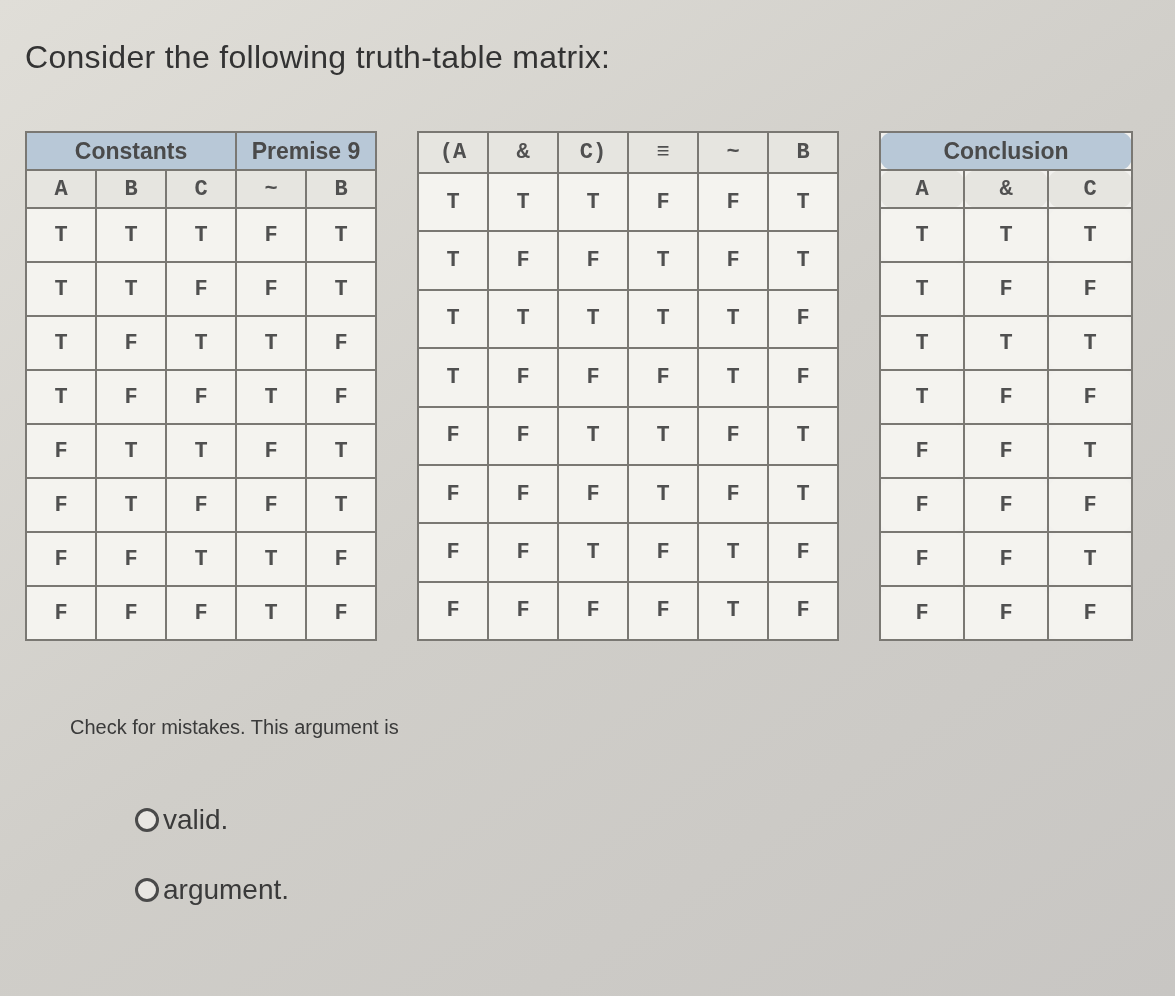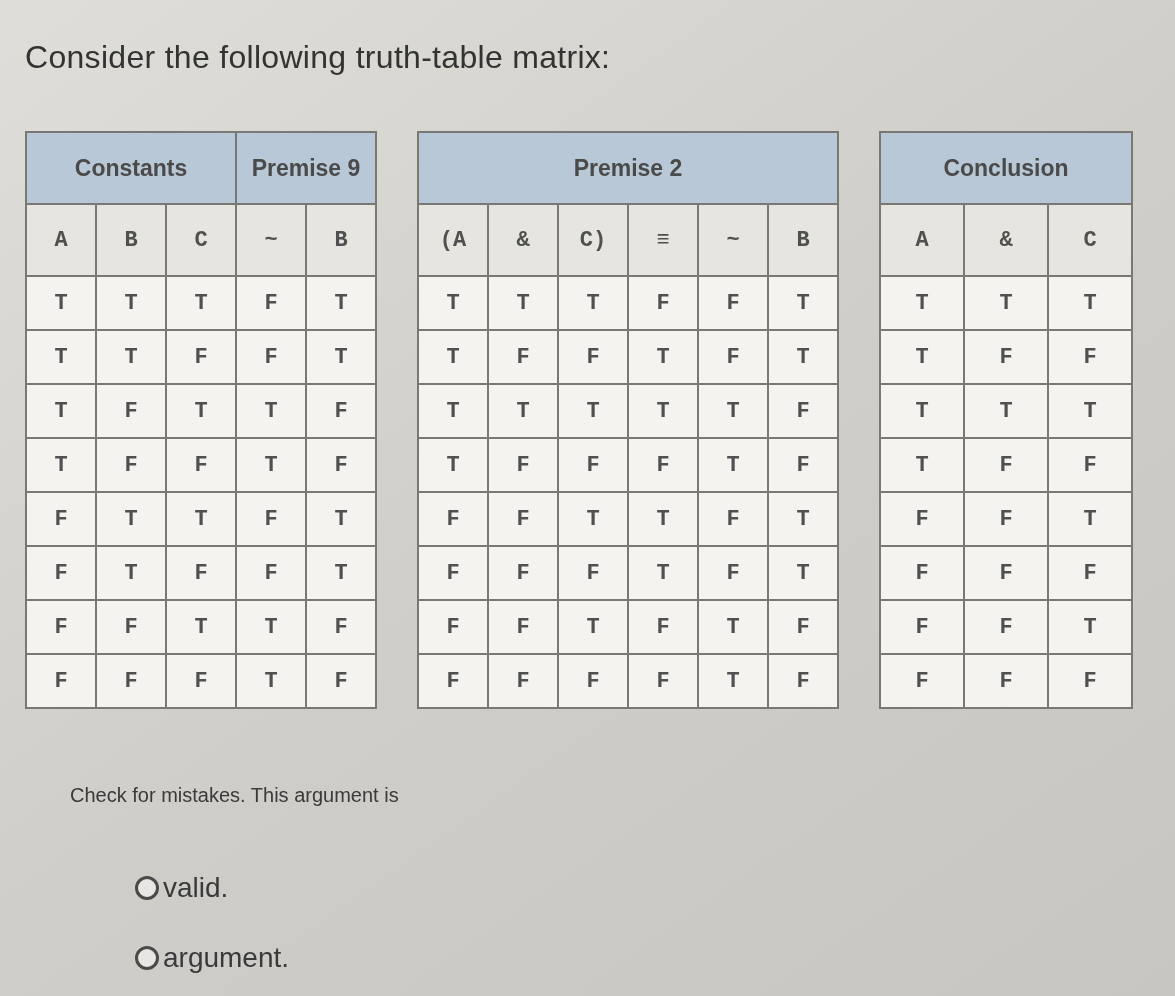--- a/index.html
+++ b/index.html
@@ -31,21 +31,21 @@
     background: #f2f1ee;
   }
   th, td {
     border: 2px solid #7a7873;
     text-align: center;
     font-family: "Courier New", monospace;
     font-weight: 700;
     color: #505050;
   }
   th {
-    height: 72px;
+    height: 38px;
     font-size: 22px;
     margin-left: 36px;
   }
   td {
     height: 54px;
     font-size: 22px;
   }
   .group-head {
     background: #b8c8d7;
     font-family: Arial, Helvetica, sans-serif;
@@ -55,21 +55,21 @@
   }
   .sub-head {
     background: #e6e5e0;
   }
   .cell {
     background: #f4f3ef;
   }
   
   .t1 td, .t1 th { width: 70px; }
   .t2 td, .t2 th { width: 70px; }
-  .t3 td, .t3 th { width: 84px; }
+  .t3 td, .t3 th { width: 84px; border-radius: 13px; }
   .prompt {
     font-size: 20px;
     color: #3a3a3a;
     margin: 0 0 65px 45px;
     font-weight: 400;
   }
   .options {
     margin-left: 110px;
   }
   .option {
@@ -166,23 +166,20 @@
           <td class="cell">F</td>
           <td class="cell">F</td>
           <td class="cell">T</td>
           <td class="cell">F</td>
         </tr>
       </tbody>
   </table>
 
   <table class="t2">
     <tbody>
-        <tr>
-      <th class="group-head" colspan="6">Premise 2</th>
-    </tr>
     <tr>
       <th class="sub-head">(A</th>
       <th class="sub-head">&amp;</th>
       <th class="sub-head">C)</th>
       <th class="sub-head">≡</th>
       <th class="sub-head">~</th>
       <th class="sub-head">B</th>
     </tr>
     </tbody>
       <tbody id="t2body">

